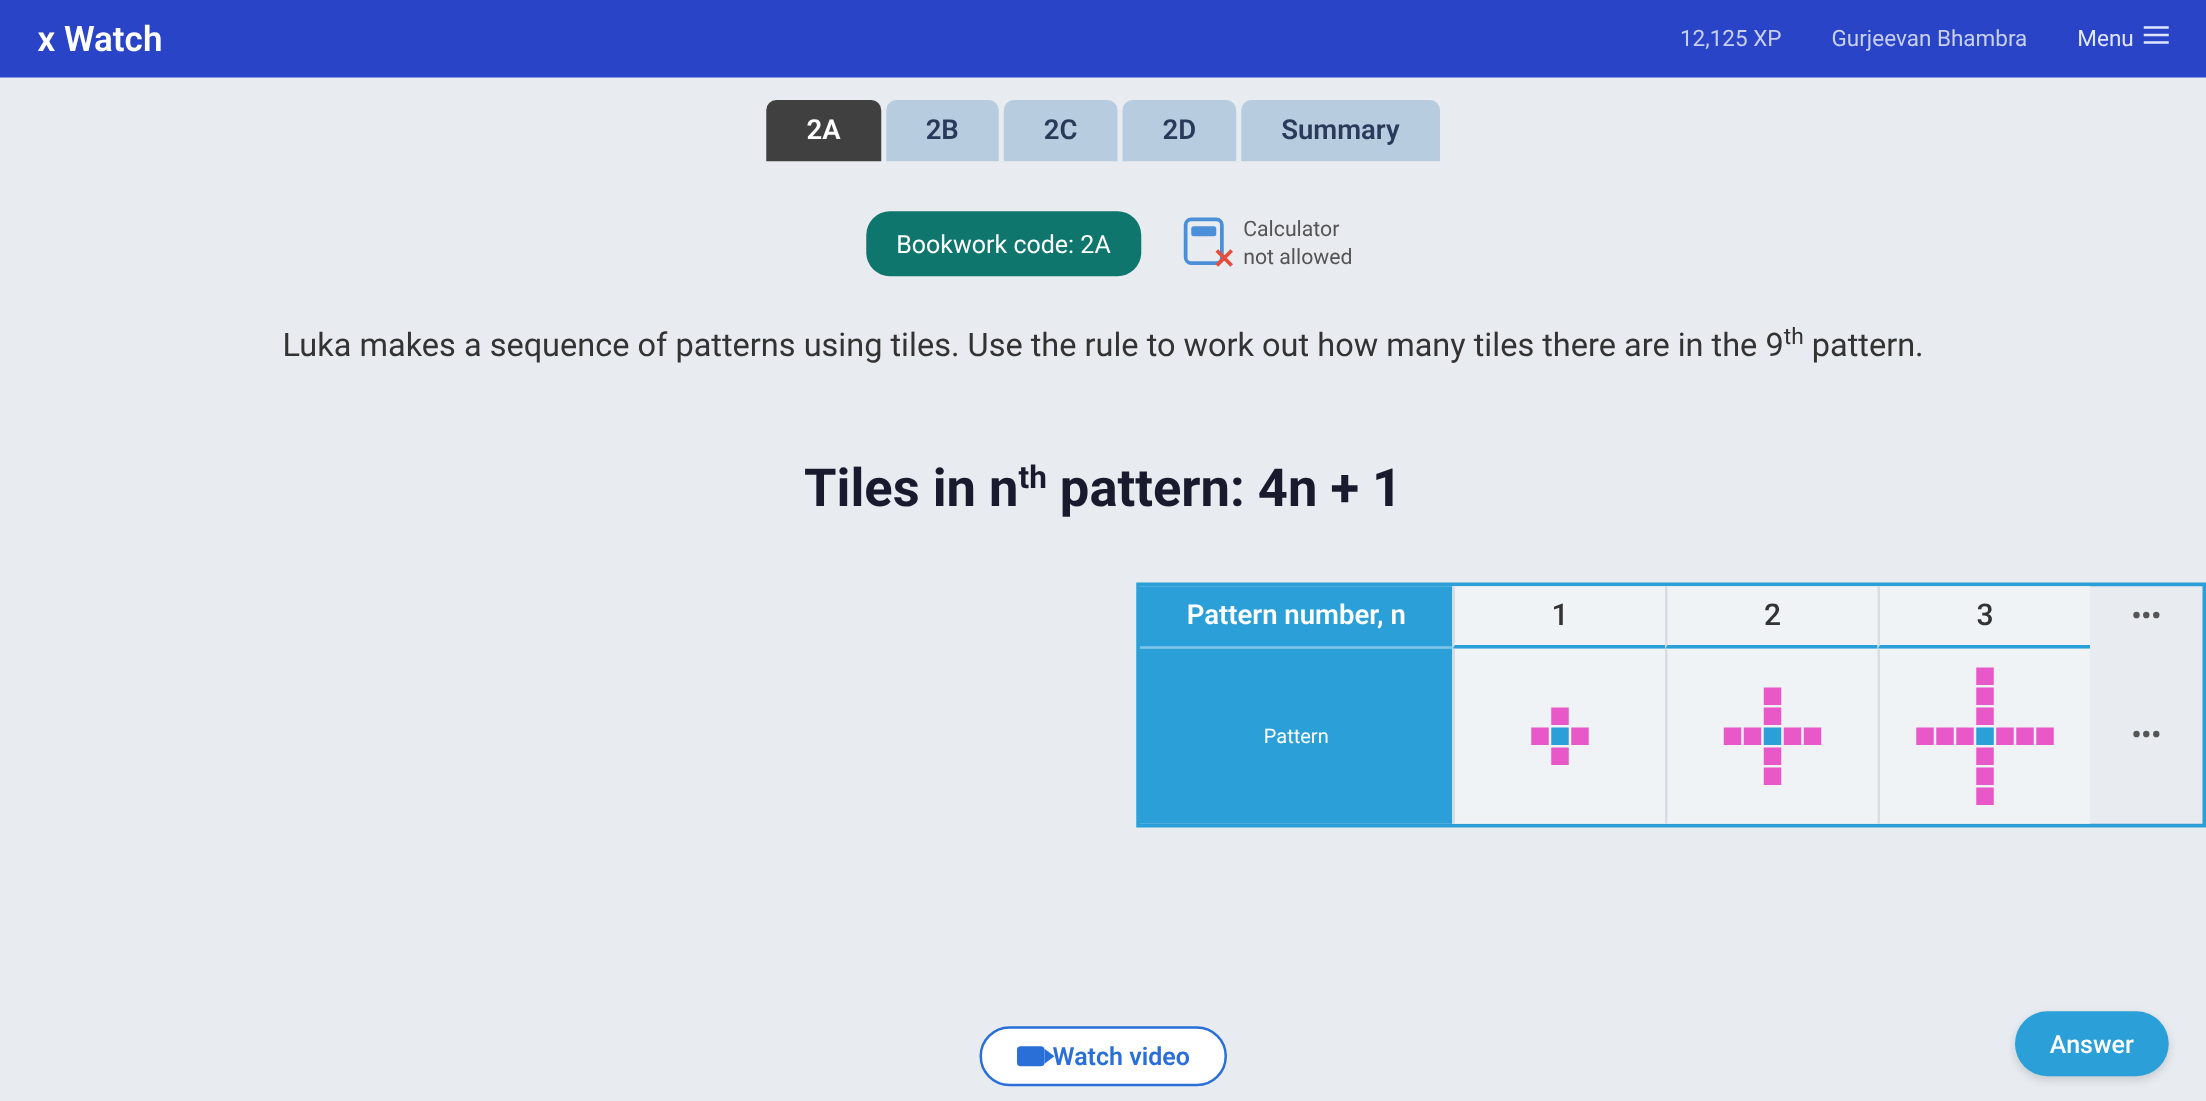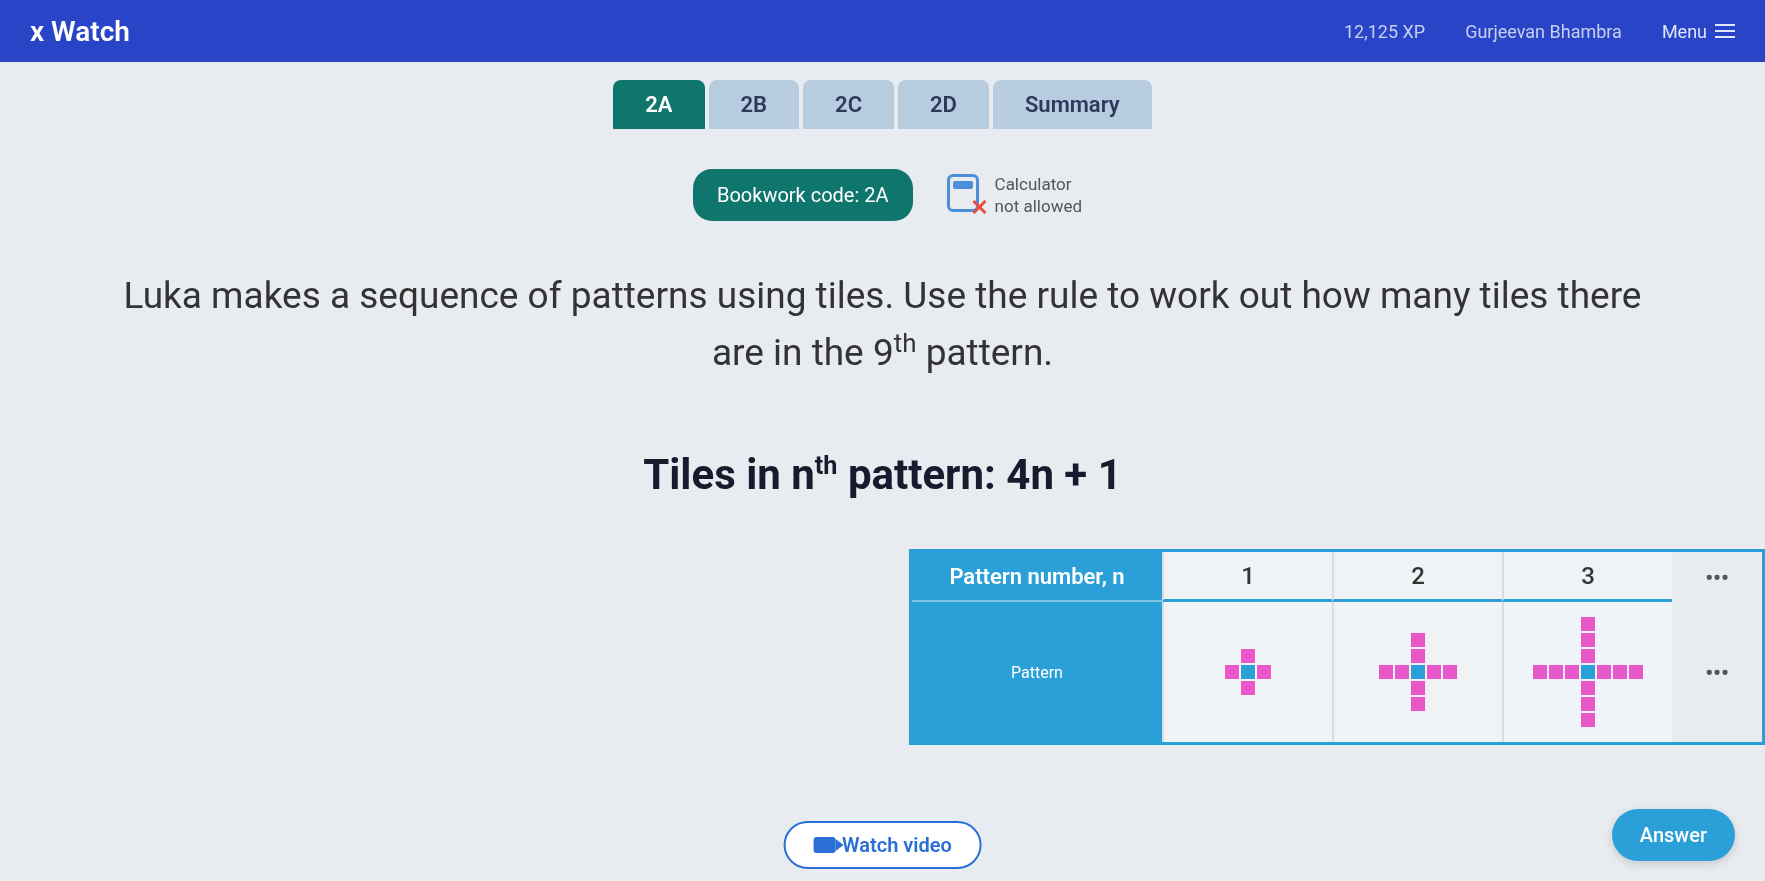--- a/index.html
+++ b/index.html
@@ -27,21 +27,20 @@
     .header-right {
       display: flex;
       align-items: center;
       gap: 40px;
       font-size: 18px;
     }
     .xp { color: #c8d0f0; }
     .username { color: #c8d0f0; }
     .menu-btn {
       display: flex;
-      align-items: center;
       gap: 8px;
       color: #e0e6ff;
       cursor: pointer;
     }
     .hamburger {
       display: flex;
       flex-direction: column;
       gap: 4px;
     }
     .hamburger span {
@@ -56,21 +55,21 @@
       margin-top: 18px;
     }
     .tab {
       padding: 12px 32px;
       font-size: 22px;
       font-weight: 600;
       border-radius: 8px 8px 0 0;
       cursor: pointer;
     }
     .tab.active {
-      background: #0f766e;
+      background: #404040;
       color: white;
     }
     .tab.inactive {
       background: #b8cce0;
       color: #2a3a5a;
     }
     .info-row {
       display: flex;
       justify-content: center;
       align-items: center;
@@ -121,22 +120,22 @@
       font-size: 22px;
       font-weight: bold;
     }
     .calc-text {
       font-size: 17px;
       color: #555;
       line-height: 1.3;
     }
     .question {
       text-align: center;
-      margin-top: 47px;
-      font-size: 37px;
+      margin-top: 35px;
+      font-size: 26px;
       color: #333;
       padding: 0 120px;
       line-height: 1.5;
     }
     .question sup { font-size: 0.7em; }
     .rule {
       text-align: center;
       margin-top: 70px;
       font-size: 42px;
       font-weight: 700;

